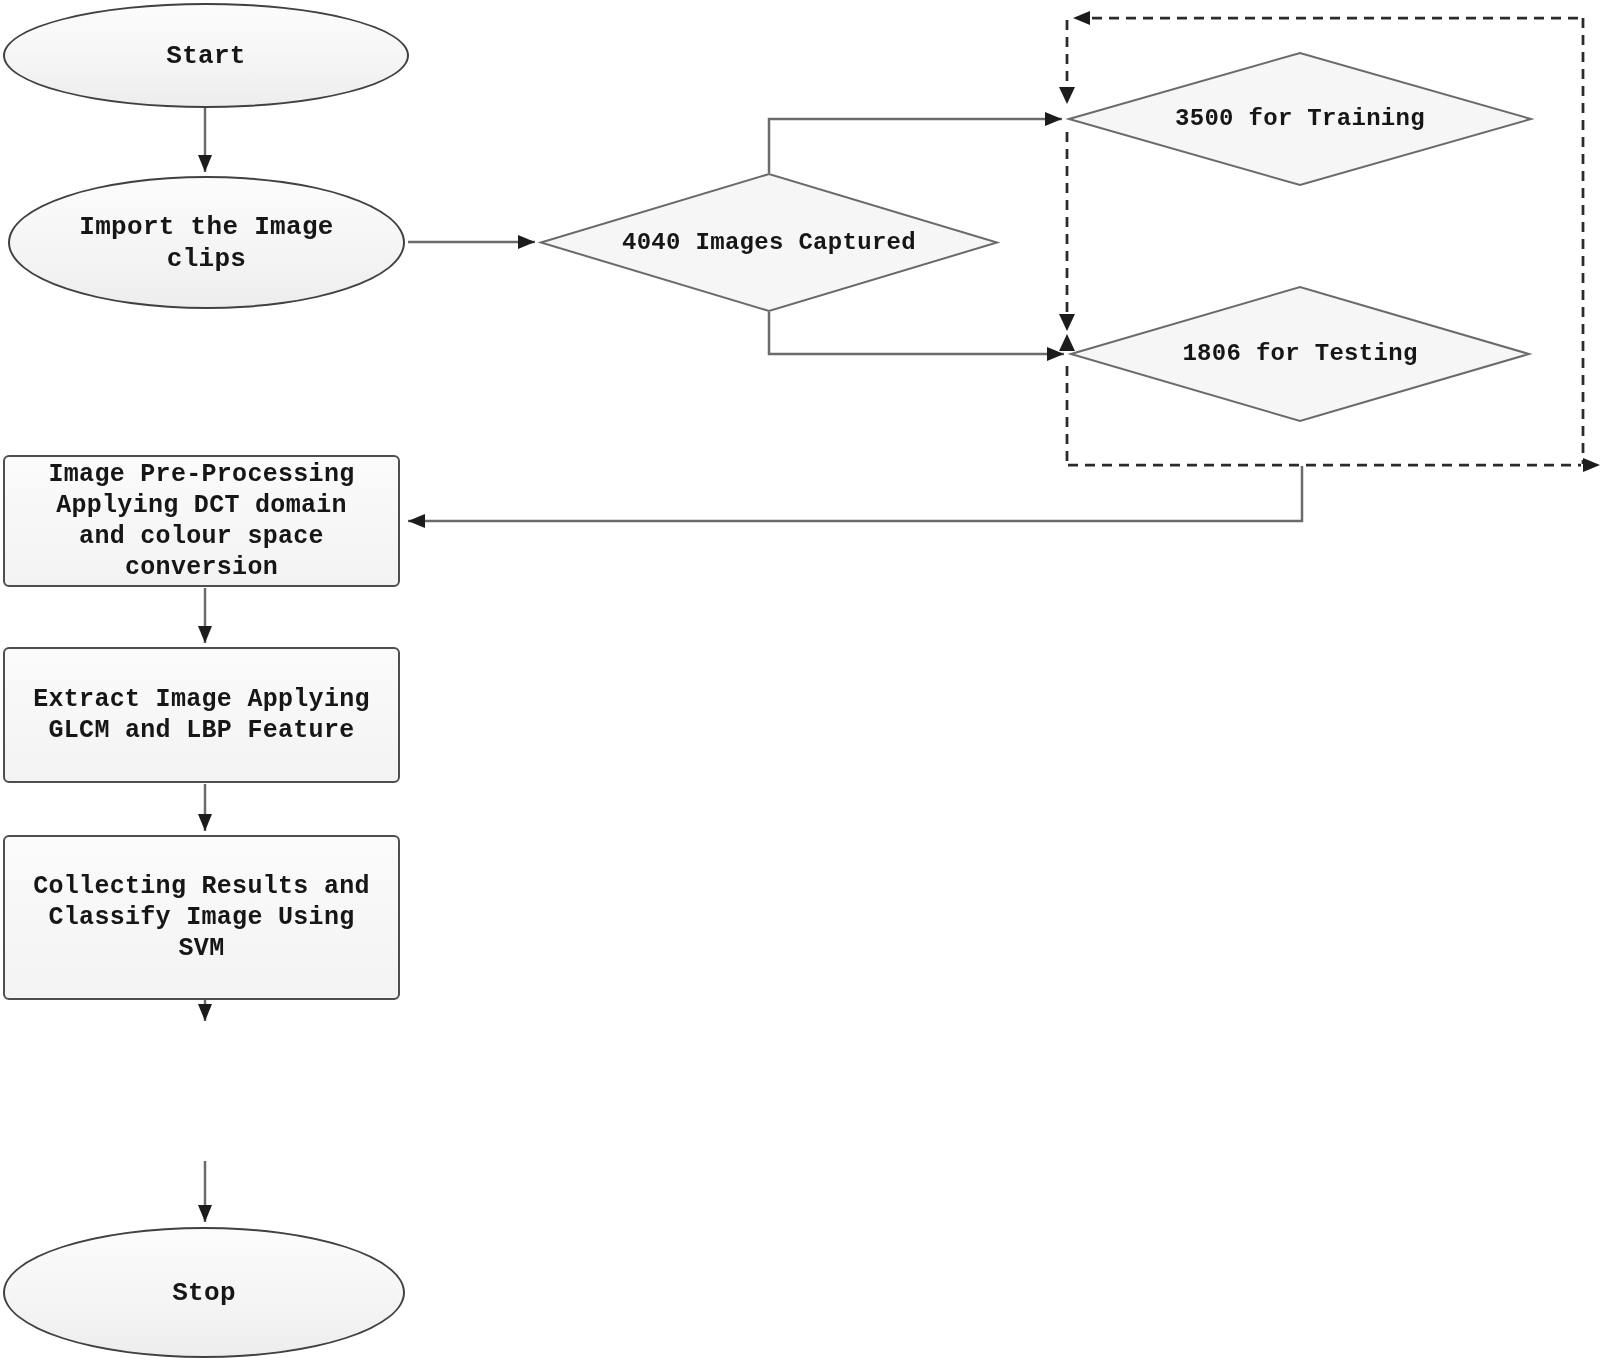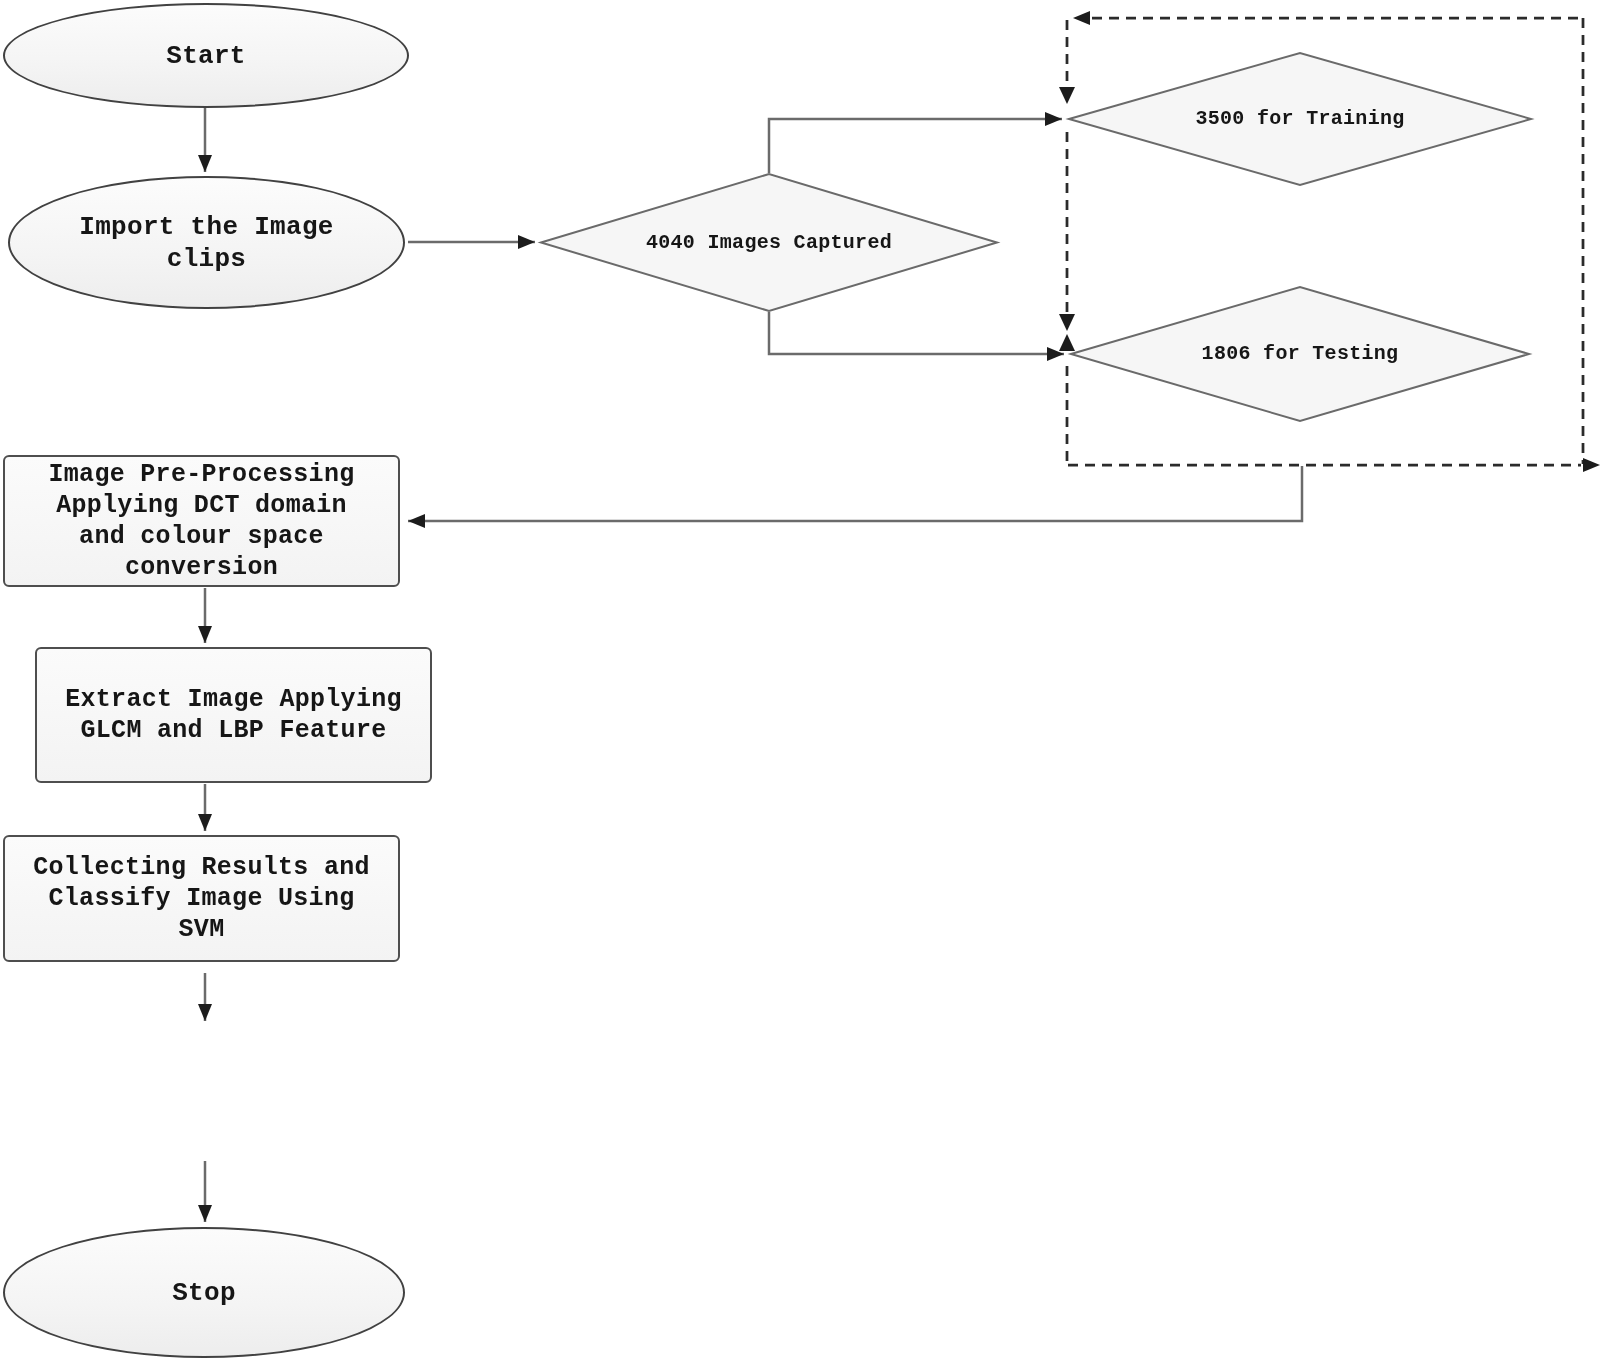--- a/index.html
+++ b/index.html
@@ -63,21 +63,21 @@
   .rect {
     border: 2px solid #4e4e4e;
     border-radius: 6px;
     background: linear-gradient(180deg, #fbfbfb 0%, #f3f3f3 100%);
     font-size: 25px;
     line-height: 31px;
   }
   .diamond {
     border: none;
     background: transparent;
-    font-size: 20px;
+    font-size: 24px;
     line-height: 30px;
   }
   .diamond .shape-svg {
     position: absolute;
     left: 0; top: 0;
     width: 100%; height: 100%;
     overflow: visible;
   }
   .diamond .shape-svg polygon {
     fill: #f6f6f6;
@@ -182,26 +182,26 @@
     <span class="node-label">1806 for Testing</span>
   </div>
 
   <div class="node rect" style="left:3px; top:455px; width:397px; height:132px;">
     <span class="node-label">Image Pre-Processing
 Applying DCT domain
 and colour space
 conversion</span>
   </div>
 
-  <div class="node rect" style="left:3px; top:647px; width:397px; height:136px;margin-left:32px;">
+  <div class="node rect" style="left:3px; top:647px; width:397px; height:136px;">
     <span class="node-label">Extract Image Applying
 GLCM and LBP Feature</span>
   </div>
 
-  <div class="node rect" style="left:3px; top:835px; width:397px; height:127px;">
+  <div class="node rect" style="left:3px; top:835px; width:397px; height:165px;">
     <span class="node-label">Collecting Results and
 Classify Image Using
 SVM</span>
   </div>
 
 
   <div class="node ellipse" style="left:3px; top:1227px; width:402px; height:131px;text-align:center;">
     <span class="node-label">Stop</span>
   </div>
 

